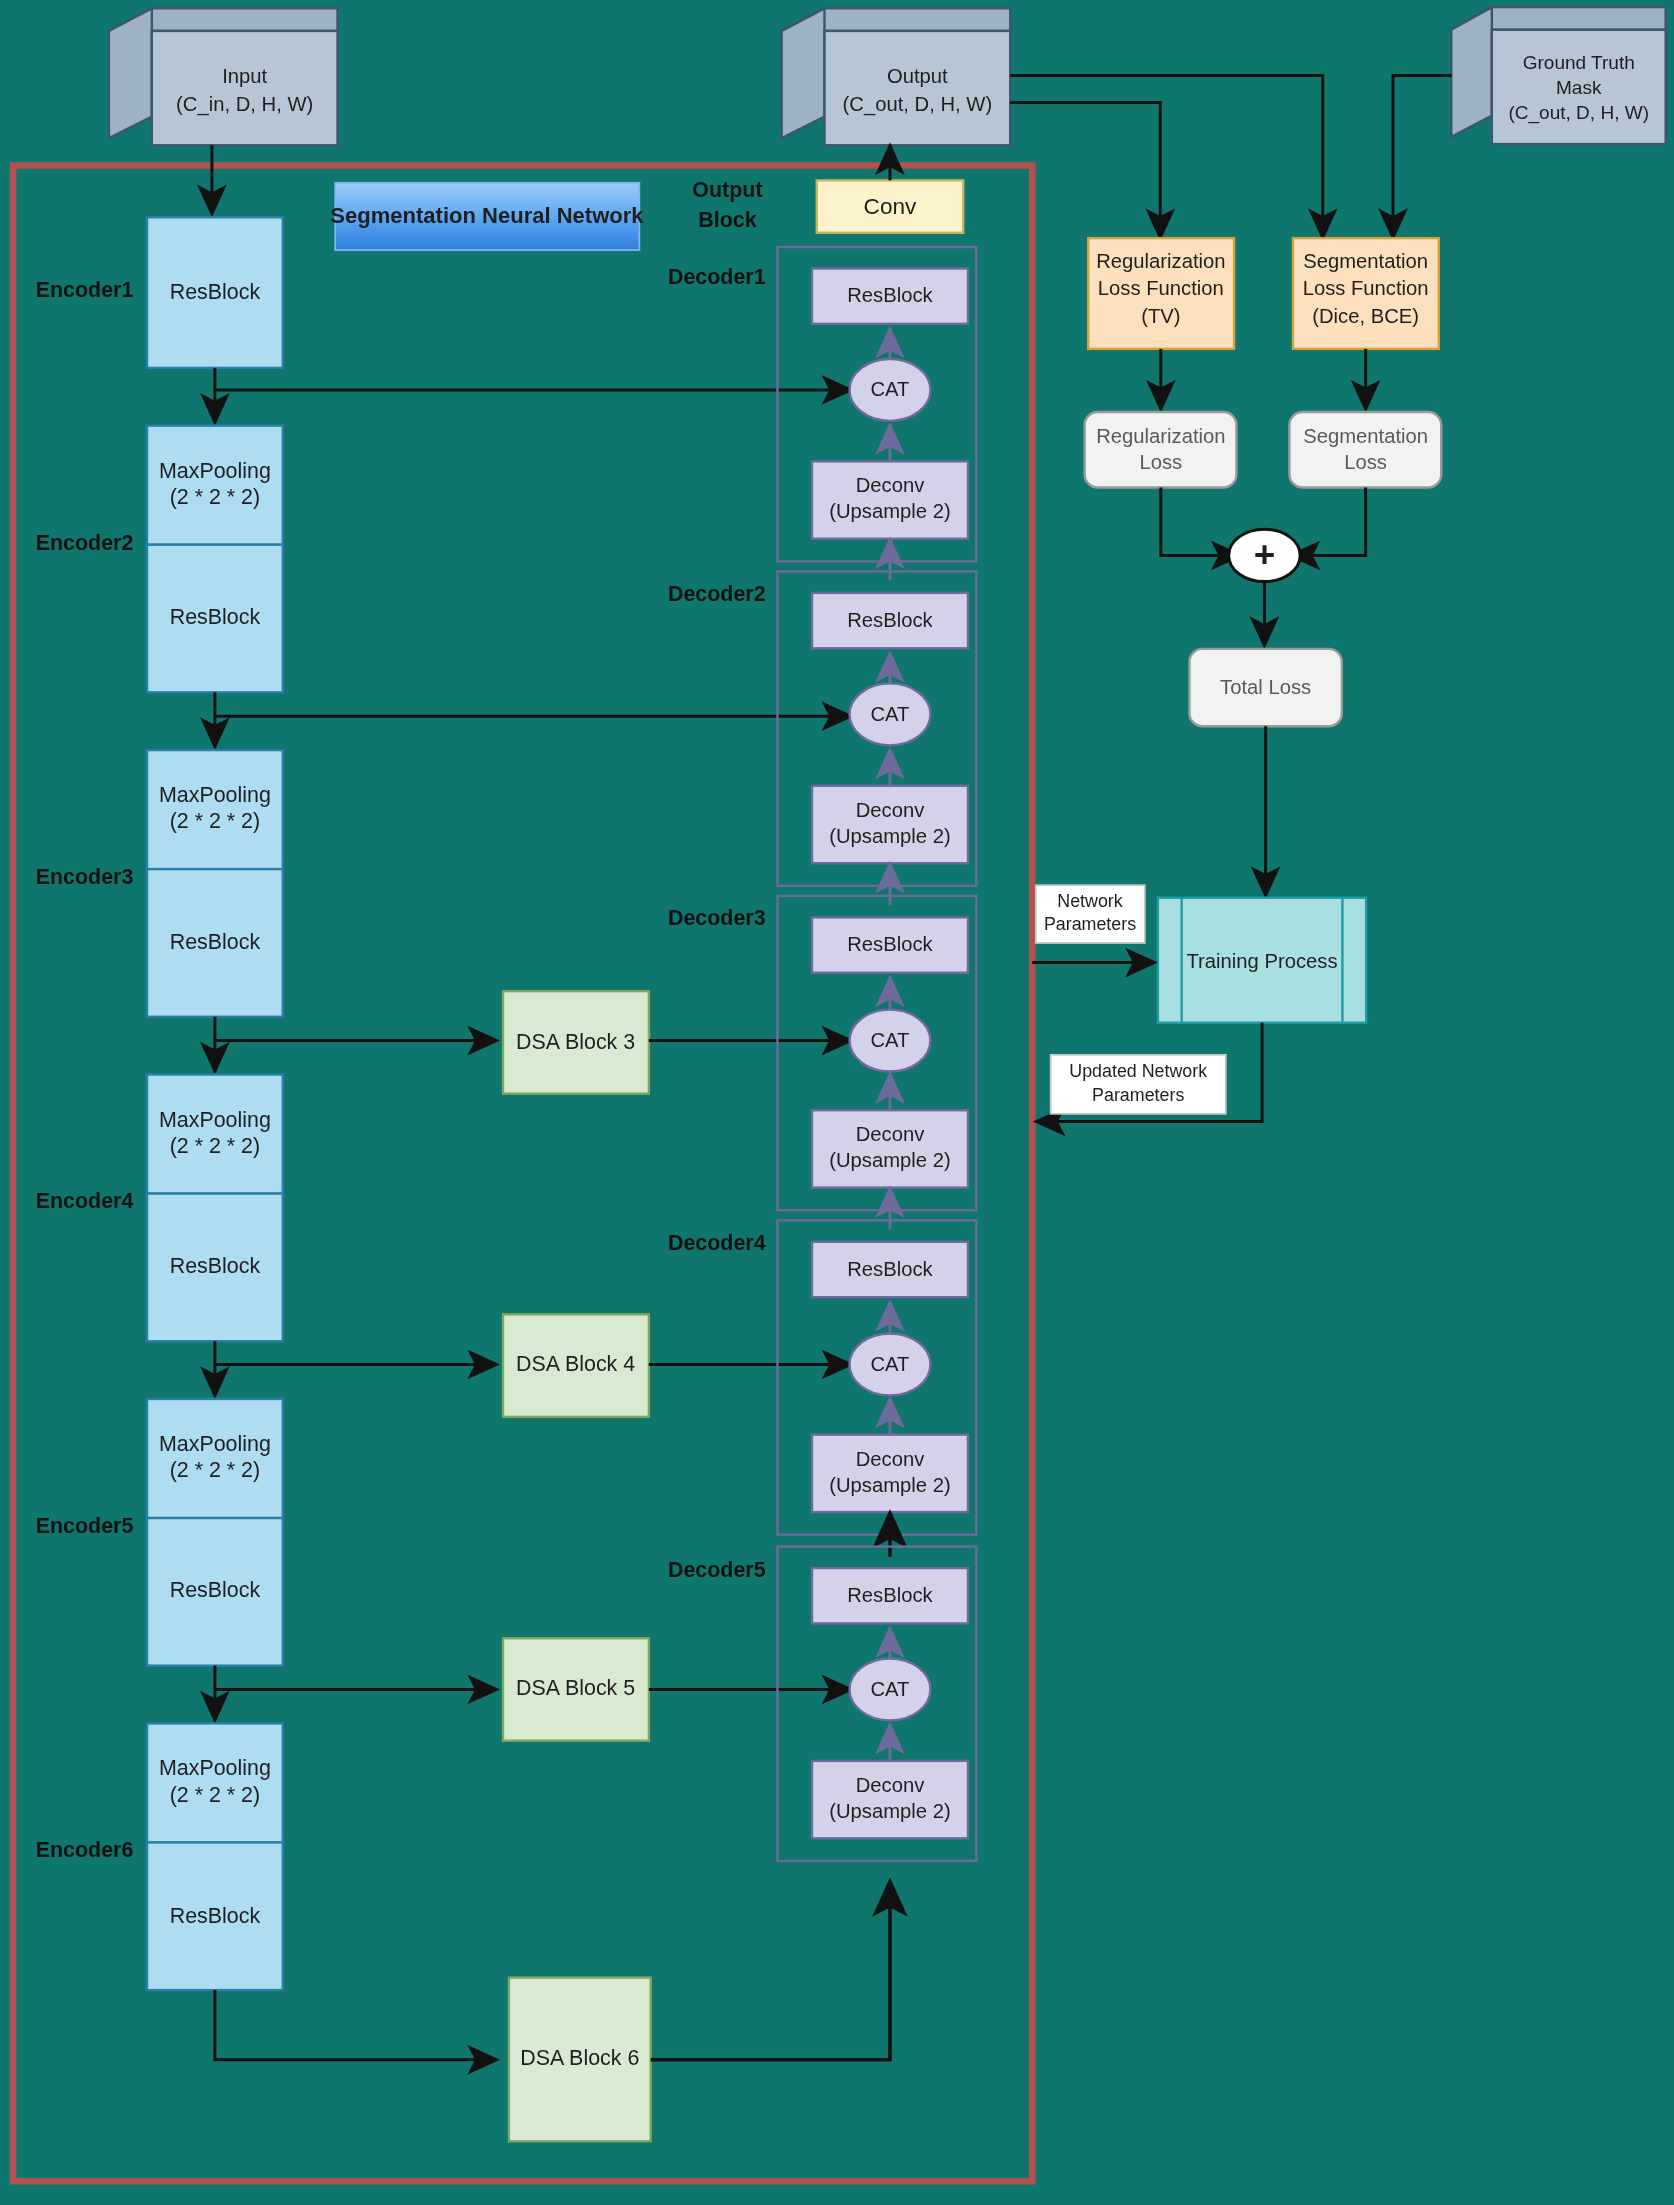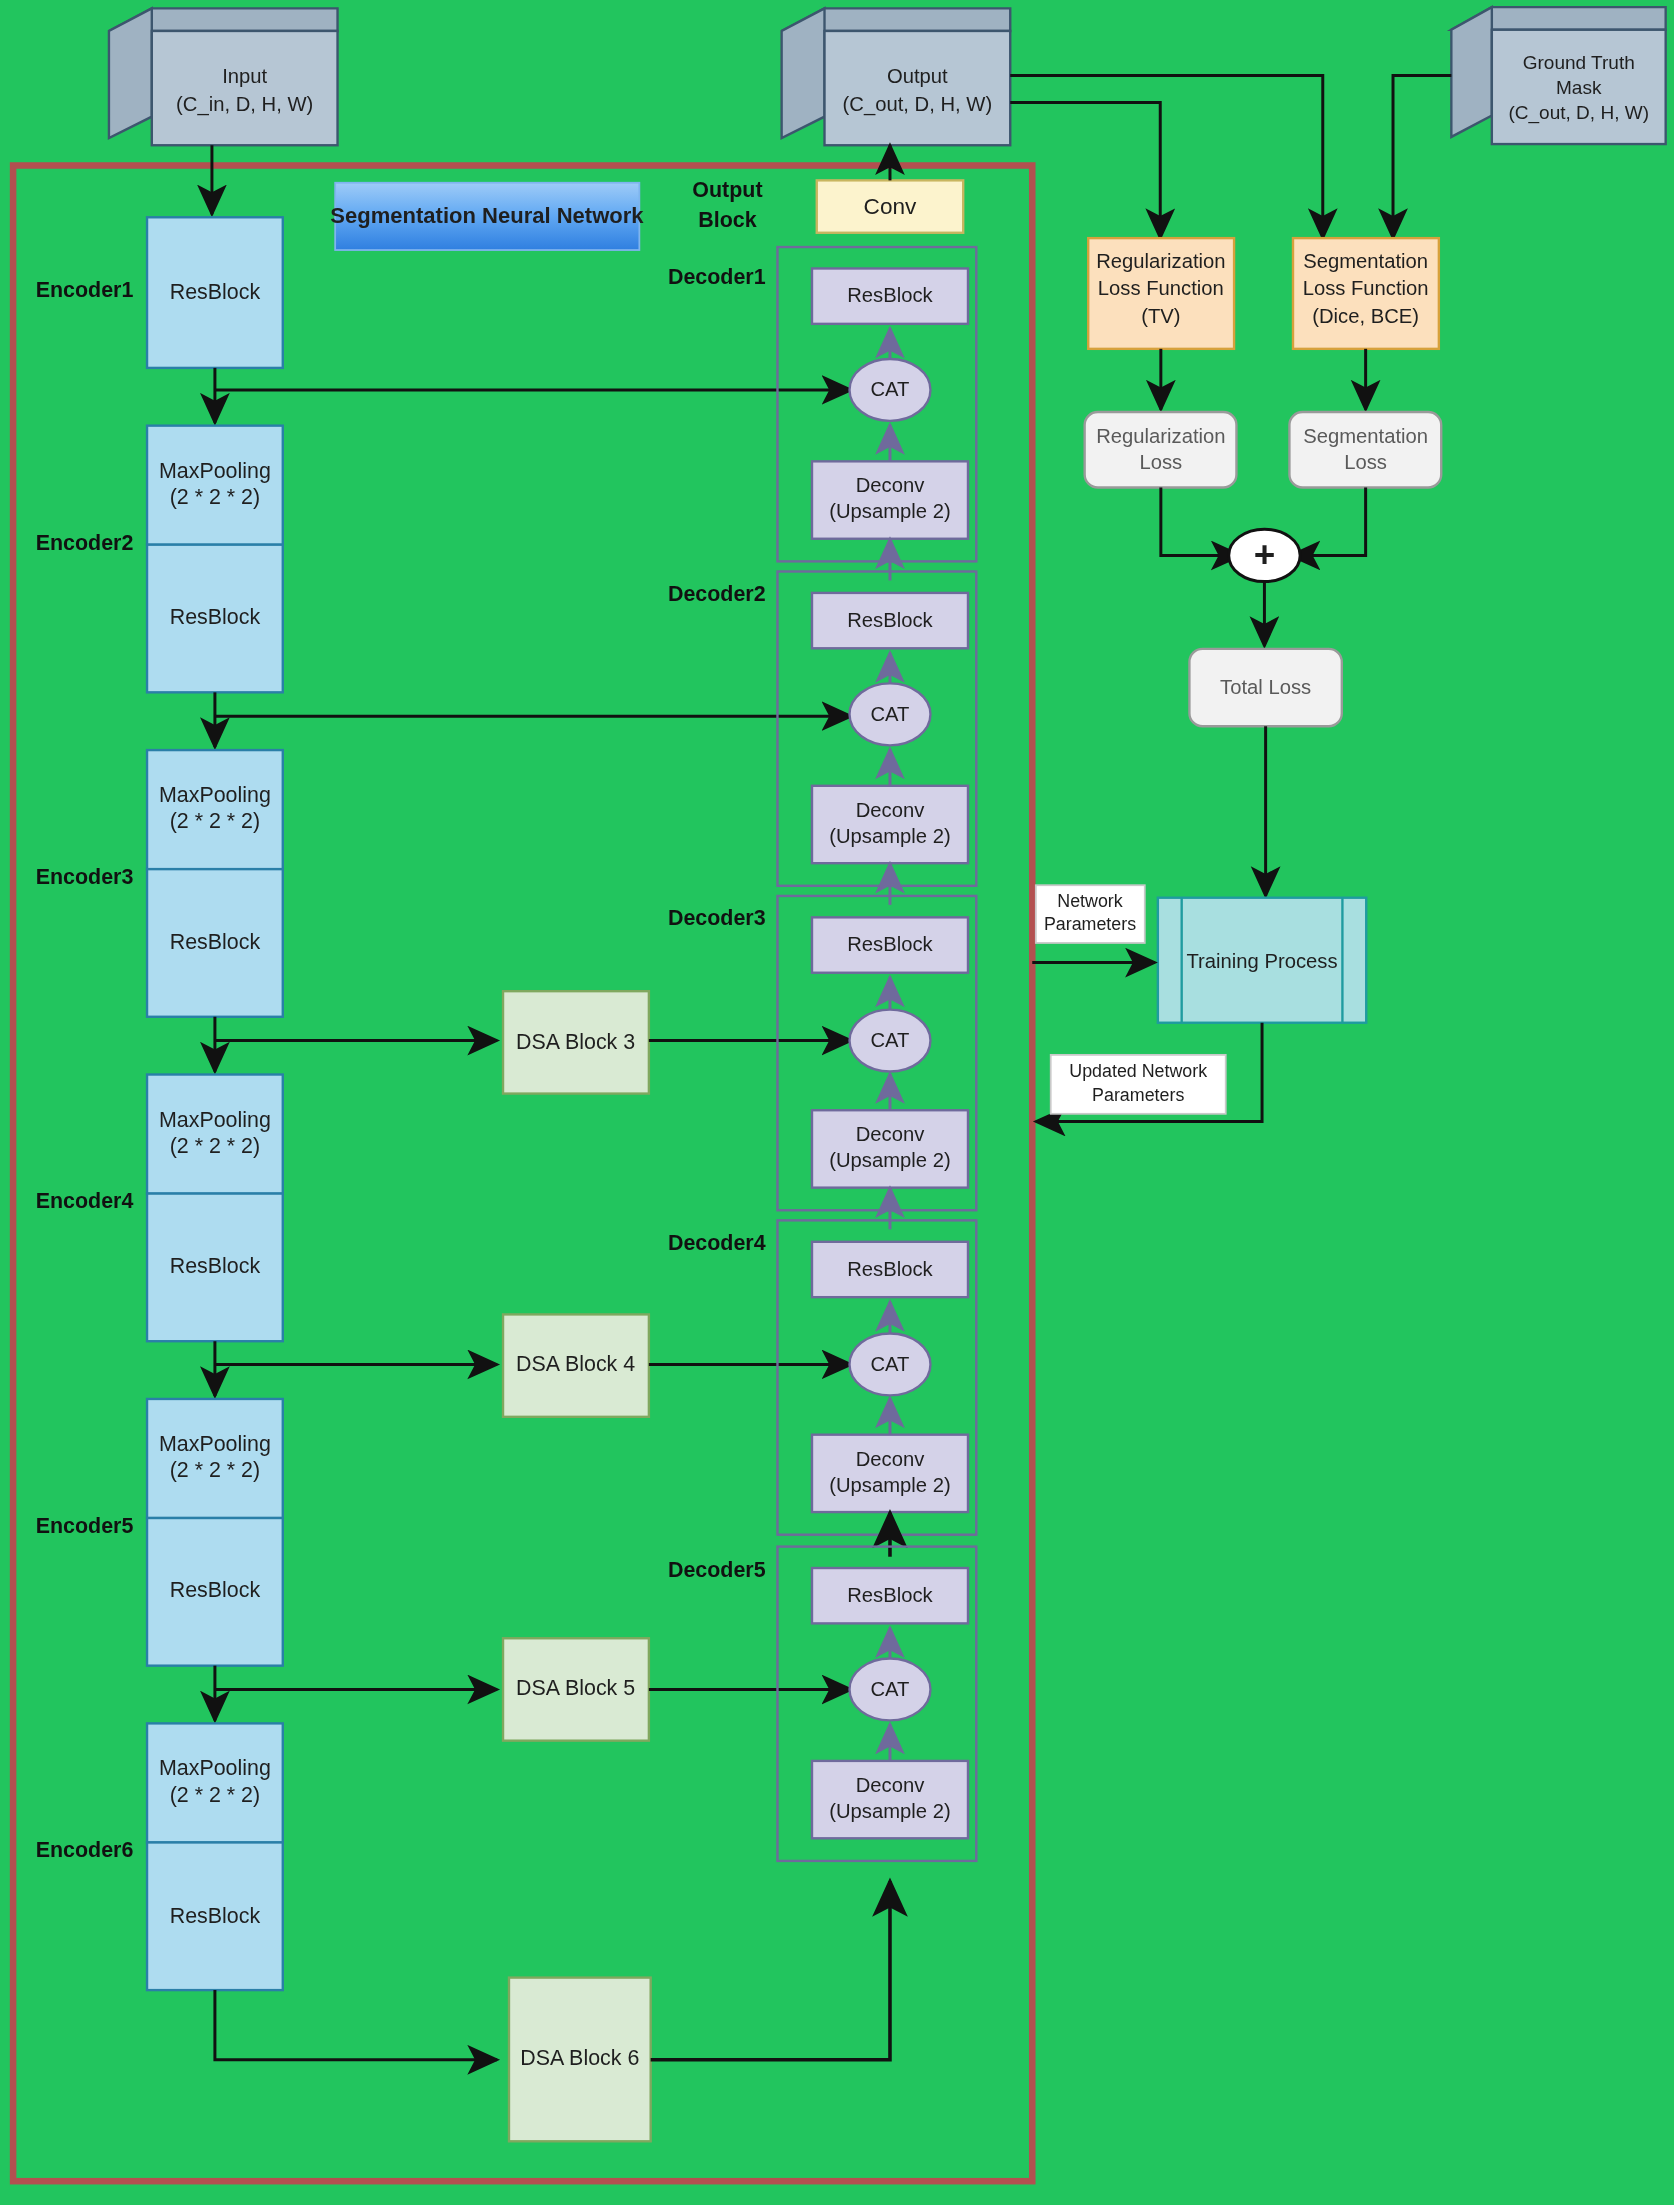--- a/index.html
+++ b/index.html
@@ -1,17 +1,17 @@
 <!DOCTYPE html>
 <html style="font-size:9.5px"><head>
 <meta charset="utf-8">
 <style>
   html,body{margin:0;padding:0;background:#ffffff;}
   body{font-family:"Liberation Sans", sans-serif;}
-  #stage{position:relative;width:1674px;height:2205px;background:#22c55e;overflow:hidden;}
+  #stage{position:relative;width:1674px;height:2205px;background:#0f766e;overflow:hidden;}
   svg.diagram{position:absolute;left:0;top:0;width:1674px;height:2205px;}
   .nodetext{font-family:"Liberation Sans", sans-serif;fill:#1f1f1f;text-anchor:middle;dominant-baseline:middle;}
   .t34{font-size:34px;}
   .t36{font-size:36px;}
   .t38{font-size:38px;}
   .lbl{font-family:"Liberation Sans", sans-serif;fill:#111;font-size:36px;font-weight:bold;}
   .lblmid{dominant-baseline:middle;}
   .greytext{fill:#5a5a5a;}
 </style>
 </head>

